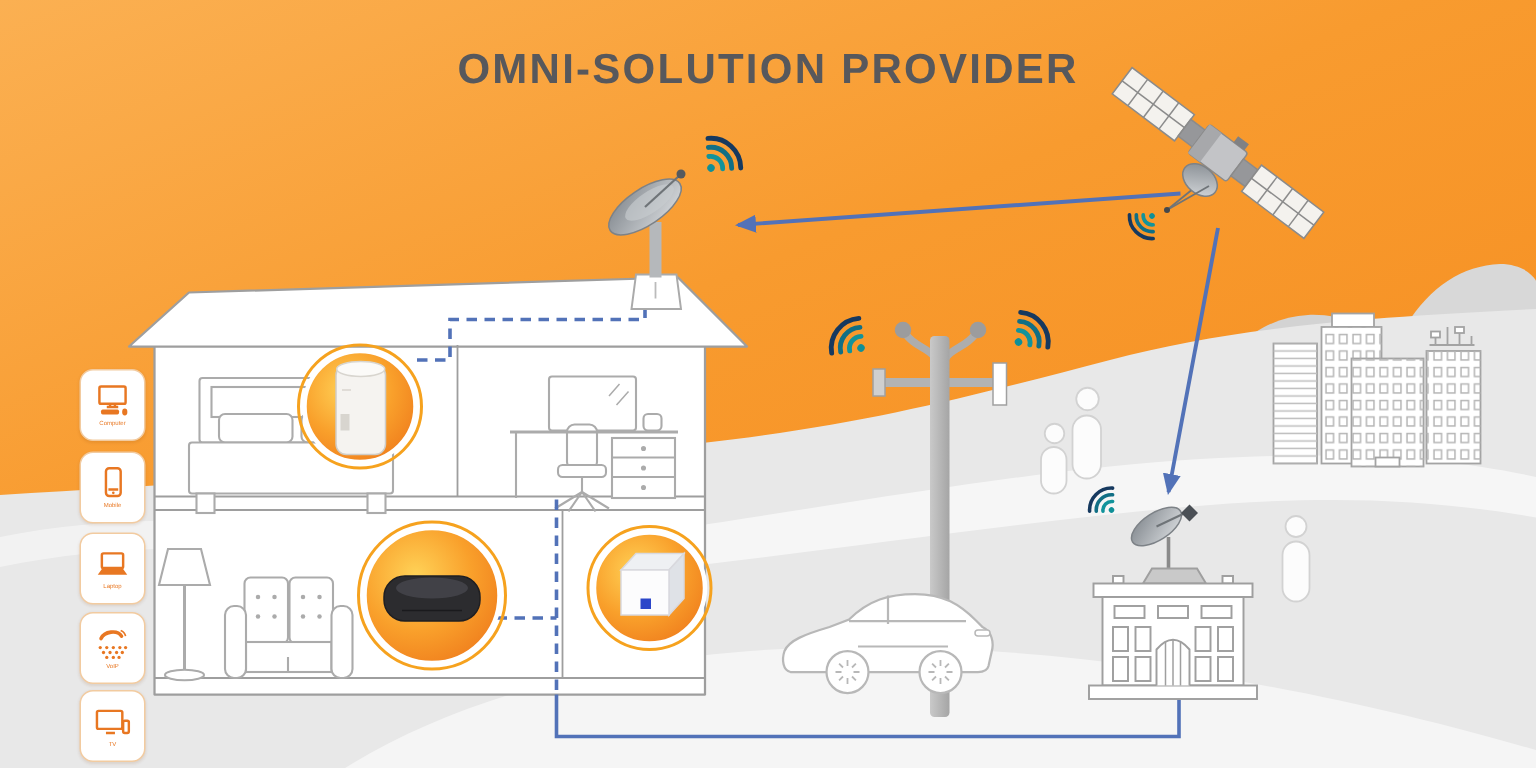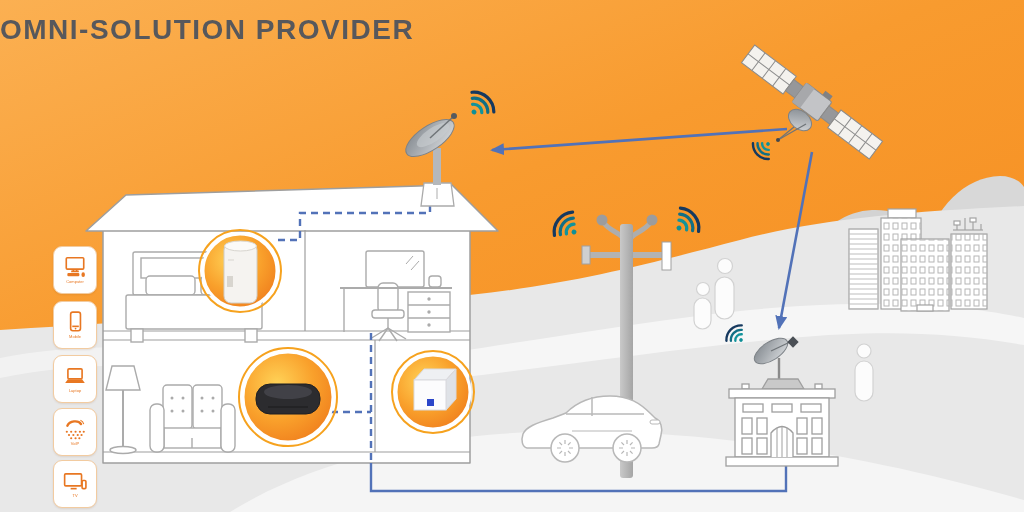--- a/index.html
+++ b/index.html
@@ -1,19 +1,19 @@
 <!DOCTYPE html>
 <html><head>
 <meta charset="utf-8">
 <style>
   html,body{margin:0;padding:0;background:#ffffff;}
   .stage{position:relative;width:1024px;height:512px;overflow:hidden;
          font-family:"Liberation Sans",sans-serif;}
   .scene{position:absolute;left:0;top:0;width:1024px;height:512px;}
-  .title{position:absolute;left:0;right:0;top:14px;text-align:left;
+  .title{position:absolute;left:0;right:0;top:30px;text-align:center;
          font-size:28px;font-weight:bold;letter-spacing:1.5px;color:#57585C;}
   .chips{position:absolute;left:53px;top:0;width:42px;height:512px;}
   .chip{position:absolute;left:0;width:42px;height:46px;background:#ffffff;
         border:1px solid #F2CBA0;border-radius:9px;
         box-shadow:0 1px 2px rgba(120,60,0,.12);
         display:flex;flex-direction:column;align-items:center;justify-content:center;}
   .chip svg{display:block;}
   .chip .clabel{font-size:4px;line-height:5px;color:#E87722;margin-top:1px;}
   .c1{top:246px}.c2{top:301px}.c3{top:355px}.c4{top:408px}.c5{top:460px}
 </style>

